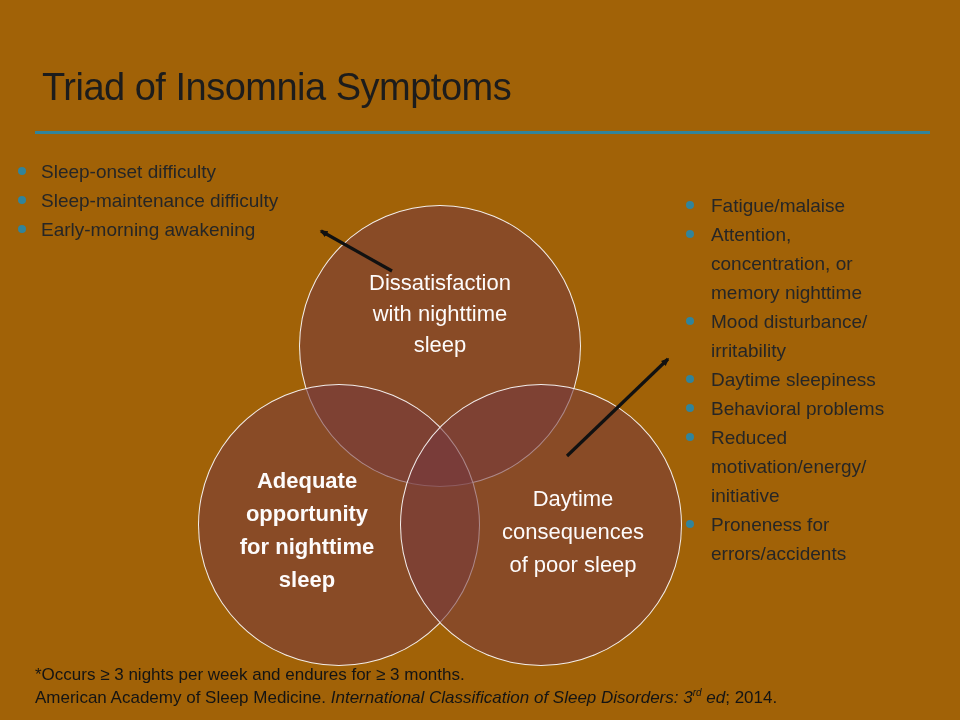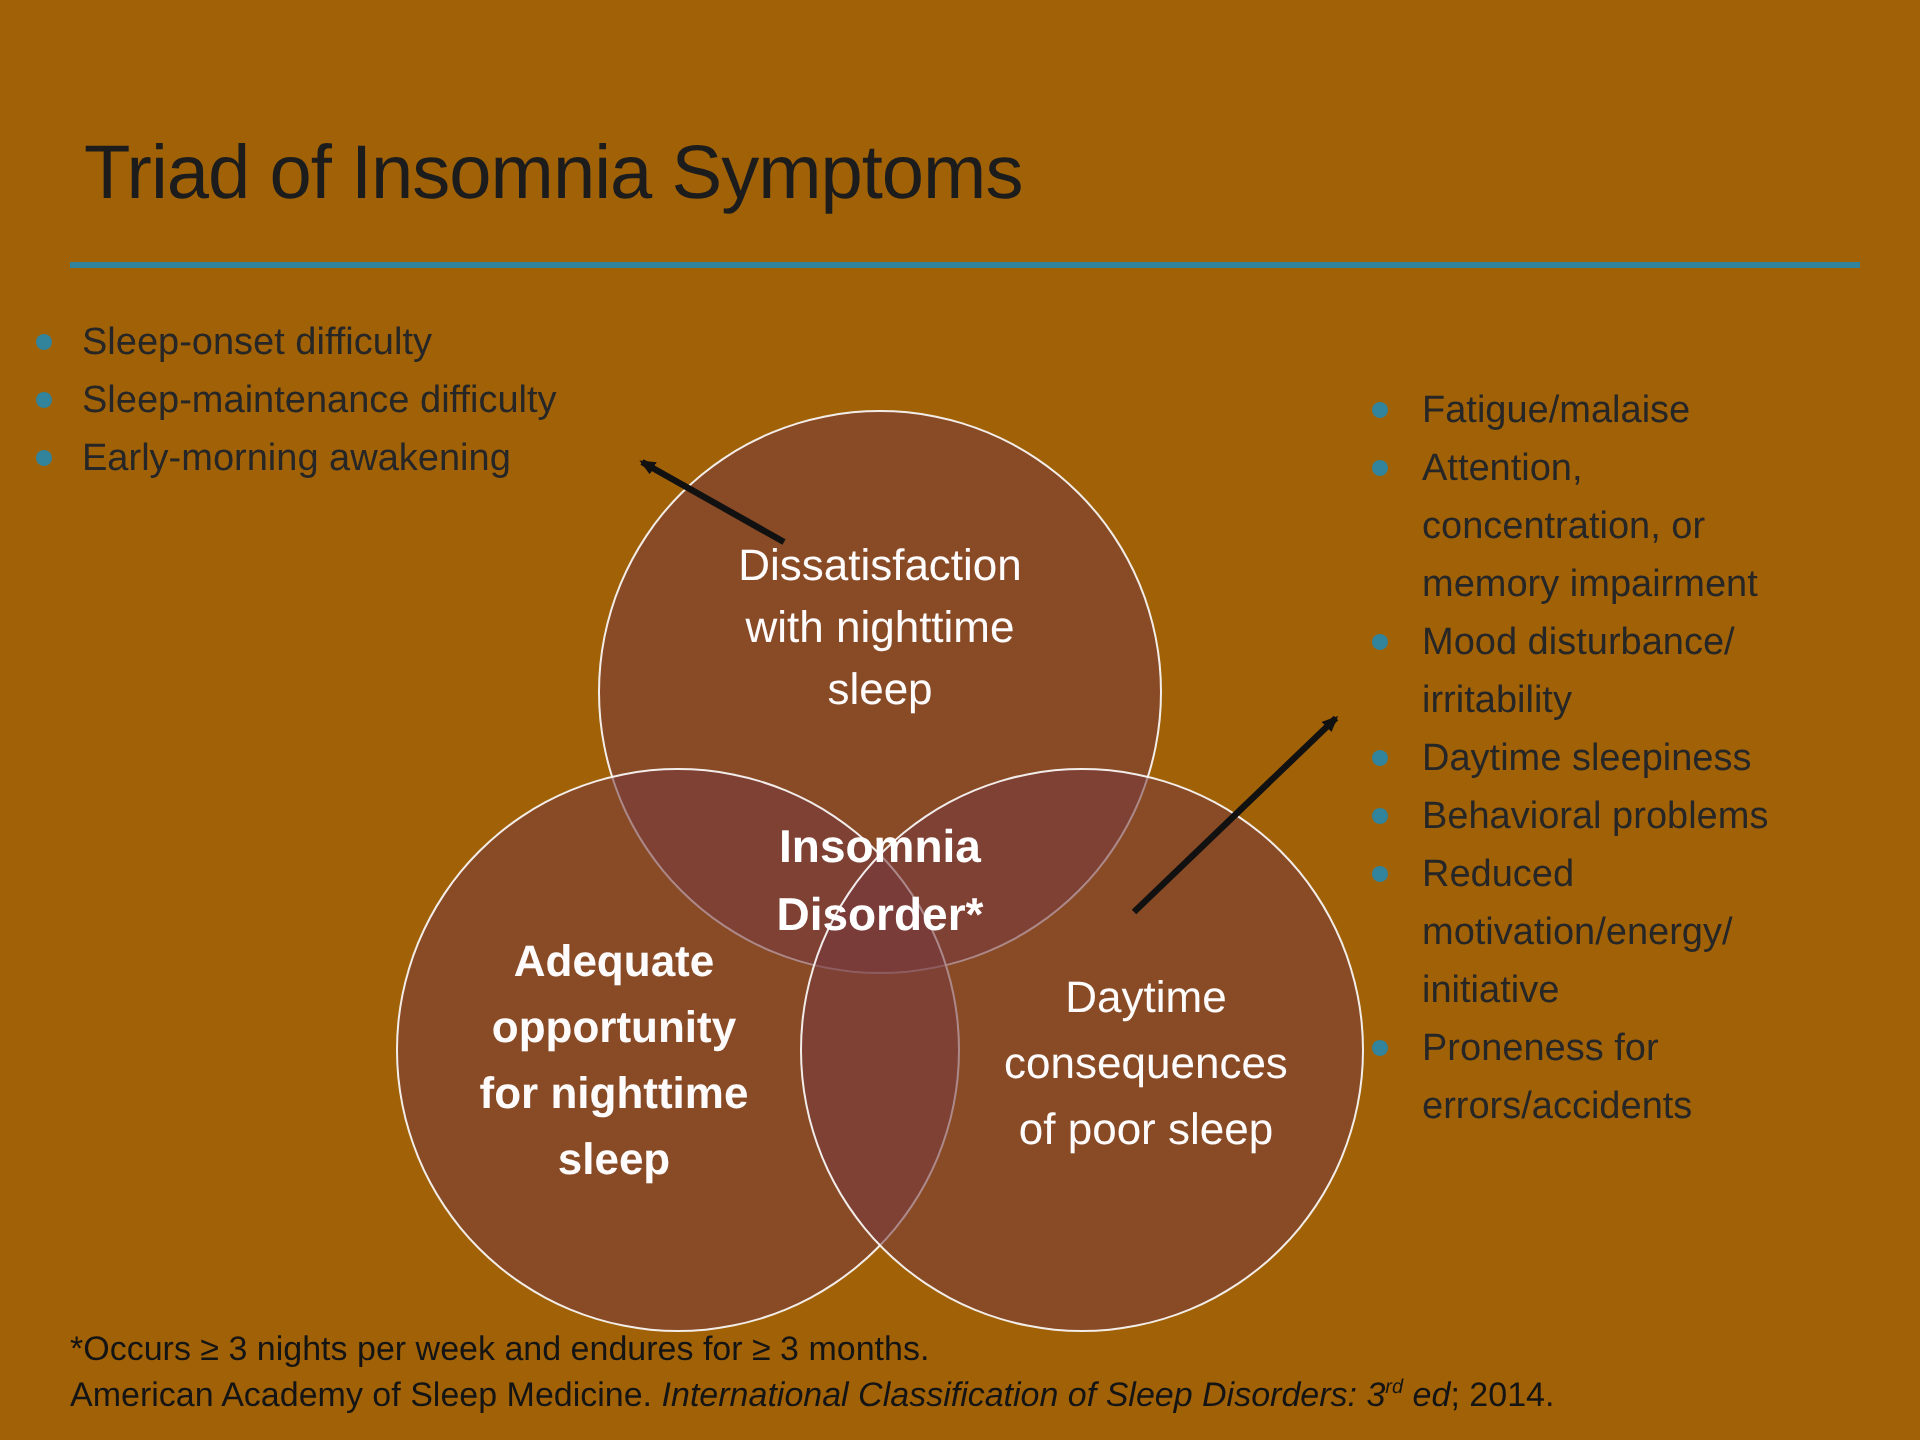--- a/index.html
+++ b/index.html
@@ -104,21 +104,21 @@
 
   <ul class="bullets right">
     <li>
       <span class="dot"></span>
       <span class="txt">Fatigue/malaise</span>
     </li>
     <li>
       <span class="dot"></span>
       <span class="txt">Attention,
 concentration, or
-memory impairment</span>
+memory nighttime</span>
     </li>
     <li>
       <span class="dot"></span>
       <span class="txt">Mood disturbance/
 irritability</span>
     </li>
     <li>
       <span class="dot"></span>
       <span class="txt">Daytime sleepiness</span>
     </li>
@@ -146,22 +146,20 @@
   <div class="venn-label top">Dissatisfaction
 with nighttime
 sleep</div>
   <div class="venn-label bl">Adequate
 opportunity
 for nighttime
 sleep</div>
   <div class="venn-label br">Daytime
 consequences
 of poor sleep</div>
-  <div class="venn-label center">Insomnia
-Disorder*</div>
 
   <svg class="arrows" viewBox="0 0 960 720" xmlns="http://www.w3.org/2000/svg">
     <defs>
       <marker id="ah" markerWidth="9" markerHeight="8" refX="6.5" refY="3.5" orient="auto" markerUnits="userSpaceOnUse">
         <path d="M0,0 L8,3.5 L0,7 z" fill="#111111"></path>
       </marker>
     </defs>
     <line x1="392" y1="271" x2="321" y2="231" stroke="#111111" stroke-width="3.2" marker-end="url(#ah)"></line>
     <line x1="567" y1="456" x2="668" y2="359" stroke="#111111" stroke-width="3.2" marker-end="url(#ah)"></line>
   </svg>

